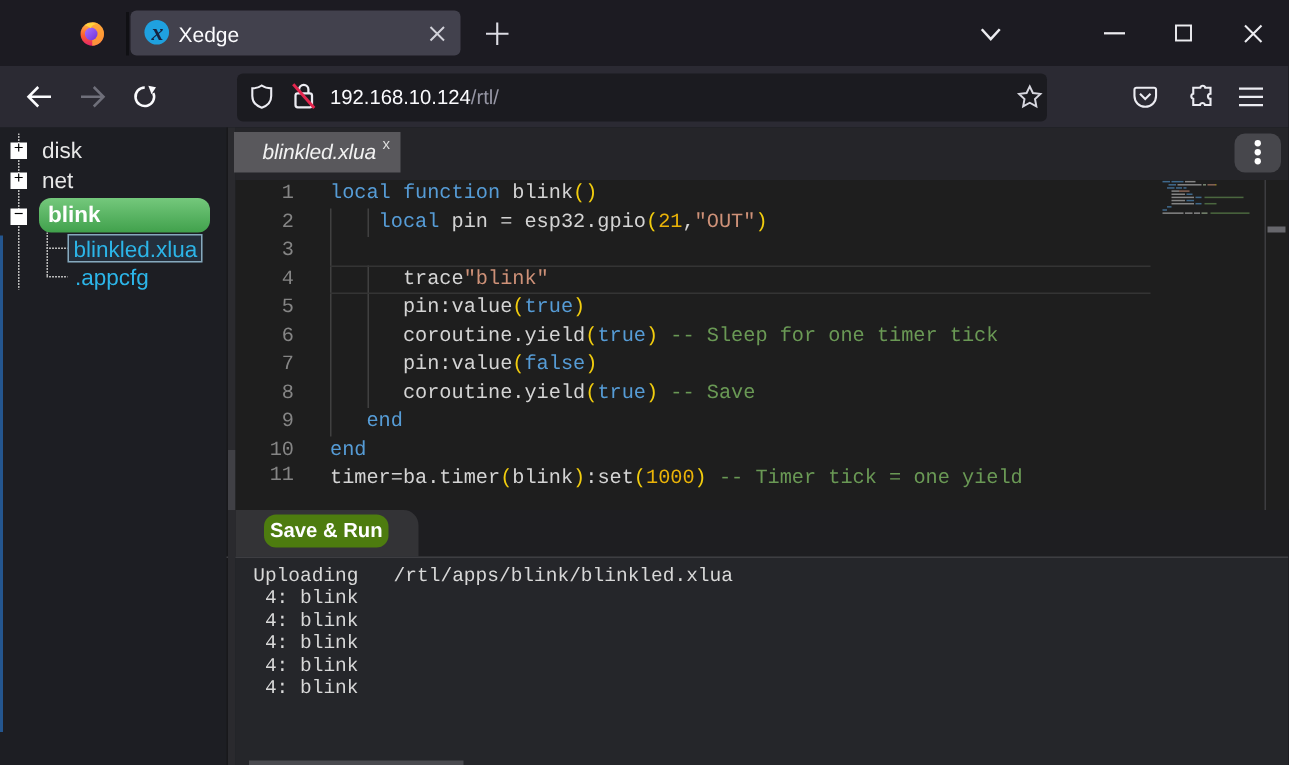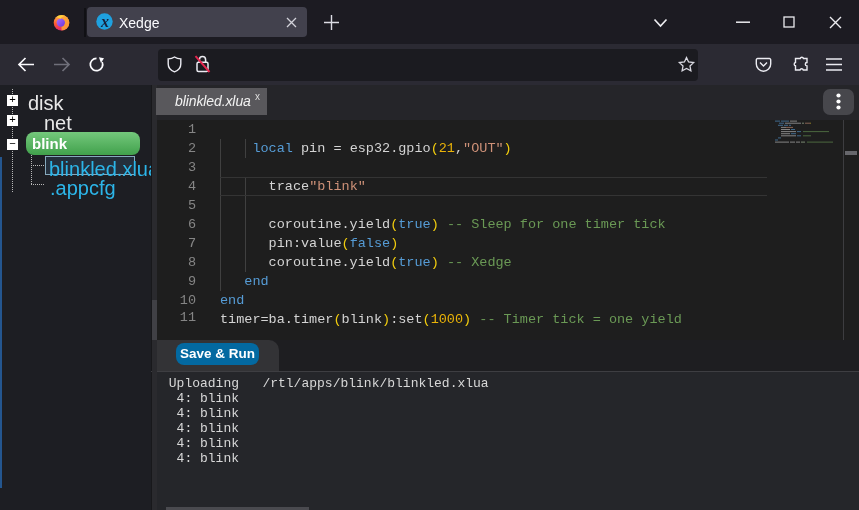--- a/index.html
+++ b/index.html
@@ -12,21 +12,21 @@
 #plusbtn{position:absolute;left:322px;top:13px;color:#dcdce4}
 
 #navbar{position:absolute;left:0;top:44px;width:859px;height:41px;background:#2b2a33}
 #urlbar{position:absolute;left:158px;top:5px;width:540px;height:32px;background:#1b1b20;border-radius:4px}
 #urltext{position:absolute;left:220px;top:7px;font-size:13.5px;color:#fbfbfe;line-height:28px}
 #urltext .dim{color:#9696a4}
 
 #content{position:absolute;left:0;top:85px;width:859px;height:425px;background:#1d1e23}
 #bluestrip{position:absolute;left:0;top:72px;width:2px;height:331px;background:#24568f}
 
-.titem{position:absolute;color:#e8e8e8;font-size:20px;white-space:pre}
+.titem{position:absolute;color:#e8e8e8;font-size:15px;white-space:pre}
 .pmbox{position:absolute;width:11px;height:11px;background:#fff;color:#000;font-size:11px;line-height:11px;text-align:center;font-family:"Liberation Mono",monospace}
 .cy{color:#2cb5e8}
 #blinknode{position:absolute;left:26px;top:47px;width:114px;height:23px;border-radius:8px;background:linear-gradient(#74c87c,#41a14c);color:#fff;font-weight:bold;font-size:15px;line-height:23px;padding-left:6px}
 #selbox{position:absolute;left:45px;top:71px;width:90px;height:19px;border:1px solid #86a9bd;background:rgba(70,130,175,.18)}
 .dotv{position:absolute;width:1px;background-image:repeating-linear-gradient(to bottom,#b8b8b8 0 1px,transparent 1px 2px)}
 .doth{position:absolute;height:1px;background-image:repeating-linear-gradient(to right,#b8b8b8 0 1px,transparent 1px 2px)}
 
 #split{position:absolute;left:152px;top:0px;width:5px;height:425px;background:#2a2a2e}
 #splitline{position:absolute;left:151px;top:0;width:1px;height:425px;background:#18181b}
 #grip{position:absolute;left:152px;top:215px;width:5px;height:40px;background:#404045}
@@ -42,21 +42,21 @@
 .cl{position:absolute;left:63px;line-height:19px;height:19px;white-space:pre;color:#d4d4d4}
 .k{color:#569cd6}.s{color:#ce9178}.n{color:#eab308}.c{color:#6a9955}.g{color:#f2cd0e}
 .guide{position:absolute;width:1px;background:#404040}
 .clb{position:absolute;left:63px;width:547px;height:1px;background:#343434}
 #mmap{position:absolute;left:618px;top:0px}
 #mmborder{position:absolute;left:686px;top:0;width:1px;height:220px;background:#3d3d40}
 #vthumb{position:absolute;left:688px;top:31px;width:12px;height:4px;background:#67676c}
 
 #band{position:absolute;left:157px;top:255px;width:702px;height:31px;background:#1e1e21}
 #tab2{position:absolute;left:0;top:0px;width:122px;height:31px;background:#333336;border-radius:0 10px 0 0}
-#savebtn{position:absolute;left:19px;top:3px;width:83px;height:22px;border-radius:8px;background:#0369a1;color:#fff;font-weight:bold;font-size:13.5px;text-align:center;line-height:22px}
+#savebtn{position:absolute;left:19px;top:3px;width:83px;height:22px;border-radius:8px;background:#4d7c0f;color:#fff;font-weight:bold;font-size:13.5px;text-align:center;line-height:22px}
 
 #console{position:absolute;left:157px;top:286px;width:702px;height:139px;background:#25262a;border-top:1px solid #3e3e42;font-family:"Liberation Mono",monospace;font-size:13px;color:#d8d8d8}
 #console pre{position:absolute;left:4px;top:4px;line-height:15px;font-family:inherit}
 #hthumb{position:absolute;left:9px;top:135px;width:143px;height:3px;background:#4a4a4f}
 
 #status{position:absolute;left:0px;top:488px;width:115px;height:22px;background:#2b2a33;border-top:1px solid #5c5c66;border-right:1px solid #5c5c66;color:#fbfbfe;font-size:11.5px;line-height:21px;padding-left:5px}
 svg{position:absolute;overflow:visible}
 </style></head>
 <body>
 <div id="stage">
@@ -128,20 +128,21 @@
 
   <svg style="left:167px;top:12px" width="15" height="17" viewBox="0 0 15 17">
     <path d="M7.5 1 C9.4 2.4 11.7 2.9 13.8 2.9 V8 C13.8 11.8 11 14.6 7.5 15.8 C4 14.6 1.2 11.8 1.2 8 V2.9 C3.3 2.9 5.6 2.4 7.5 1 Z" stroke="#ececf2" stroke-width="1.4" fill="none"></path>
   </svg>
 
   <svg style="left:195px;top:11px" width="15" height="18" viewBox="0 0 15 18">
     <rect x="2" y="7.2" width="11" height="9.3" rx="1.5" fill="none" stroke="#ececf2" stroke-width="1.5"></rect>
     <path d="M4.4 7 V4.7 a3.1 3.1 0 0 1 6.2 0 V7" fill="none" stroke="#ececf2" stroke-width="1.5"></path>
     <path d="M0.5 1.2 L14.5 17" stroke="#e3264e" stroke-width="2"></path>
   </svg>
+  <div id="urltext">192.168.10.124<span class="dim">/rtl/</span></div>
 
   <svg style="left:678px;top:12px" width="17" height="17" viewBox="0 0 17 17">
     <path d="M8.5 1.6 L10.6 6 L15.6 6.6 L12 10 L12.9 14.9 L8.5 12.5 L4.1 14.9 L5 10 L1.4 6.6 L6.4 6 Z" stroke="#d8d8e0" stroke-width="1.3" fill="none"></path>
   </svg>
 
   <svg style="left:755px;top:12px" width="17" height="17" viewBox="0 0 17 17">
     <path d="M2.6 2.5 H14.4 A1.3 1.3 0 0 1 15.7 3.8 V8 A7.2 7.2 0 0 1 1.3 8 V3.8 A1.3 1.3 0 0 1 2.6 2.5 Z" stroke="#ececf2" stroke-width="1.4" fill="none"></path>
     <path d="M5 6.5 L8.5 10 L12 6.5" stroke="#ececf2" stroke-width="1.4" fill="none"></path>
   </svg>
 
@@ -158,21 +159,21 @@
   <div id="bluestrip"></div>
 
   <div class="dotv" style="left:12px;top:4px;height:104px"></div>
   <div class="dotv" style="left:31px;top:70px;height:29px"></div>
   <div class="doth" style="left:31px;top:80px;width:14px"></div>
   <div class="doth" style="left:31px;top:99px;width:14px"></div>
 
   <div class="pmbox" style="left:7px;top:10px">+</div>
   <div class="titem" style="left:28px;top:7px">disk</div>
   <div class="pmbox" style="left:7px;top:30px">+</div>
-  <div class="titem" style="left:44px;top:27px">net</div>
+  <div class="titem" style="left:28px;top:27px">net</div>
   <div id="blinknode">blink</div>
   <div class="pmbox" style="left:7px;top:54px">−</div>
   <div id="selbox"></div>
   <div class="titem cy" style="left:49px;top:73px">blinkled.xlua</div>
   <div class="titem cy" style="left:50px;top:92px">.appcfg</div>
 
   <div id="splitline"></div>
       <div class="abs" style="left:151px;top:286px;width:6px;height:1px;background:#3e3e42"></div>
   <div id="split"></div>
   <div id="grip"></div>
@@ -203,25 +204,27 @@
     <div class="ln" style="top:152px">9</div>
     <div class="ln" style="top:171px">10</div>
     <div class="ln" style="top:188px">11</div>
 
     <div class="guide" style="left:63px;top:19px;height:152px"></div>
     <div class="guide" style="left:87.5px;top:19px;height:19px"></div>
     <div class="guide" style="left:87.5px;top:57px;height:95px"></div>
     <div class="clb" style="top:57px"></div>
     <div class="clb" style="top:75px"></div>
 
+    <div class="cl" style="top:0px"><span class="k">local function</span> blink<span class="g">()</span></div>
     <div class="cl" style="top:19px">    <span class="k">local</span> pin = esp32.gpio<span class="g">(</span><span class="n">21</span>,<span class="s">"OUT"</span><span class="g">)</span></div>
     <div class="cl" style="top:57px">      trace<span class="s">"blink"</span></div>
+    <div class="cl" style="top:76px">      pin:value<span class="g">(</span><span class="k">true</span><span class="g">)</span></div>
     <div class="cl" style="top:95px">      coroutine.yield<span class="g">(</span><span class="k">true</span><span class="g">)</span> <span class="c">-- Sleep for one timer tick</span></div>
     <div class="cl" style="top:114px">      pin:value<span class="g">(</span><span class="k">false</span><span class="g">)</span></div>
-    <div class="cl" style="top:133px">      coroutine.yield<span class="g">(</span><span class="k">true</span><span class="g">)</span> <span class="c">-- Xedge</span></div>
+    <div class="cl" style="top:133px">      coroutine.yield<span class="g">(</span><span class="k">true</span><span class="g">)</span> <span class="c">-- Save</span></div>
     <div class="cl" style="top:152px">   <span class="k">end</span></div>
     <div class="cl" style="top:171px"><span class="k">end</span></div>
     <div class="cl" style="top:190px">timer=ba.timer<span class="g">(</span>blink<span class="g">)</span>:set<span class="g">(</span><span class="n">1000</span><span class="g">)</span> <span class="c">-- Timer tick = one yield</span></div>
 
     <svg id="mmap" width="60" height="26" viewBox="0 0 60 26">
       <g opacity="0.6">
         <rect x="0" y="0.6" width="5" height="1" fill="#569cd6"></rect>
             <rect x="6" y="0.6" width="8" height="1" fill="#569cd6"></rect>
             <rect x="15" y="0.6" width="7" height="1" fill="#c8c8c8"></rect>
         <rect x="4" y="2.7" width="5" height="1" fill="#569cd6"></rect>

